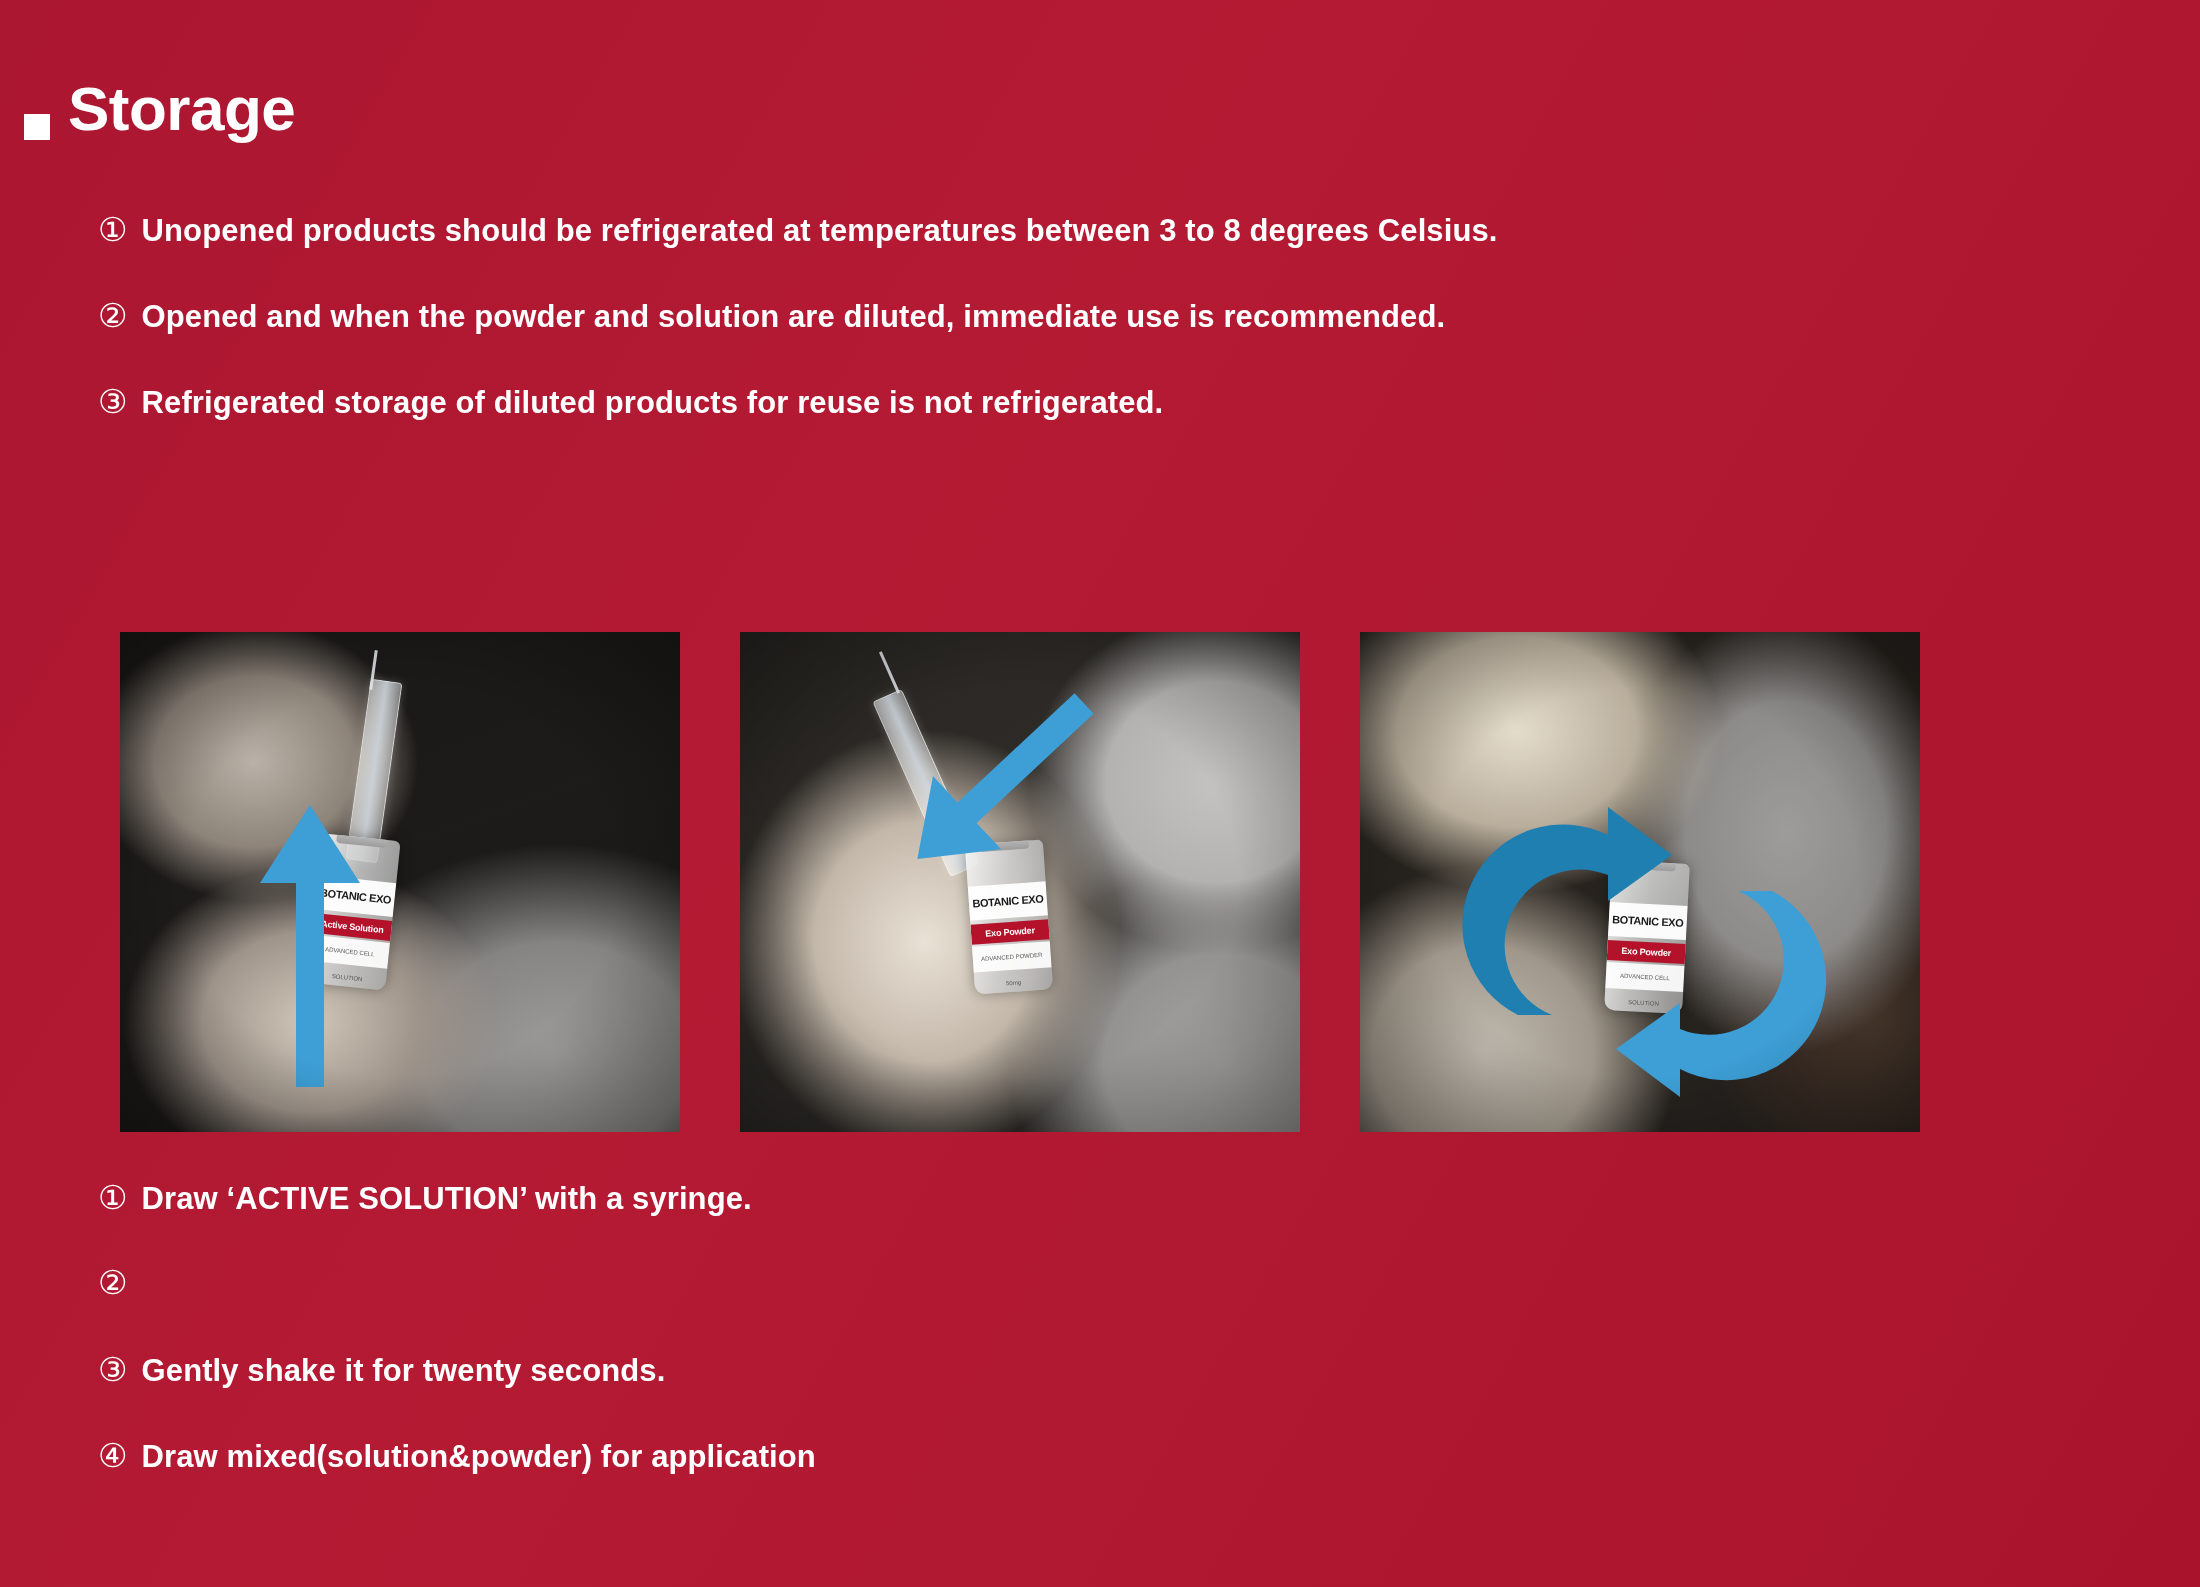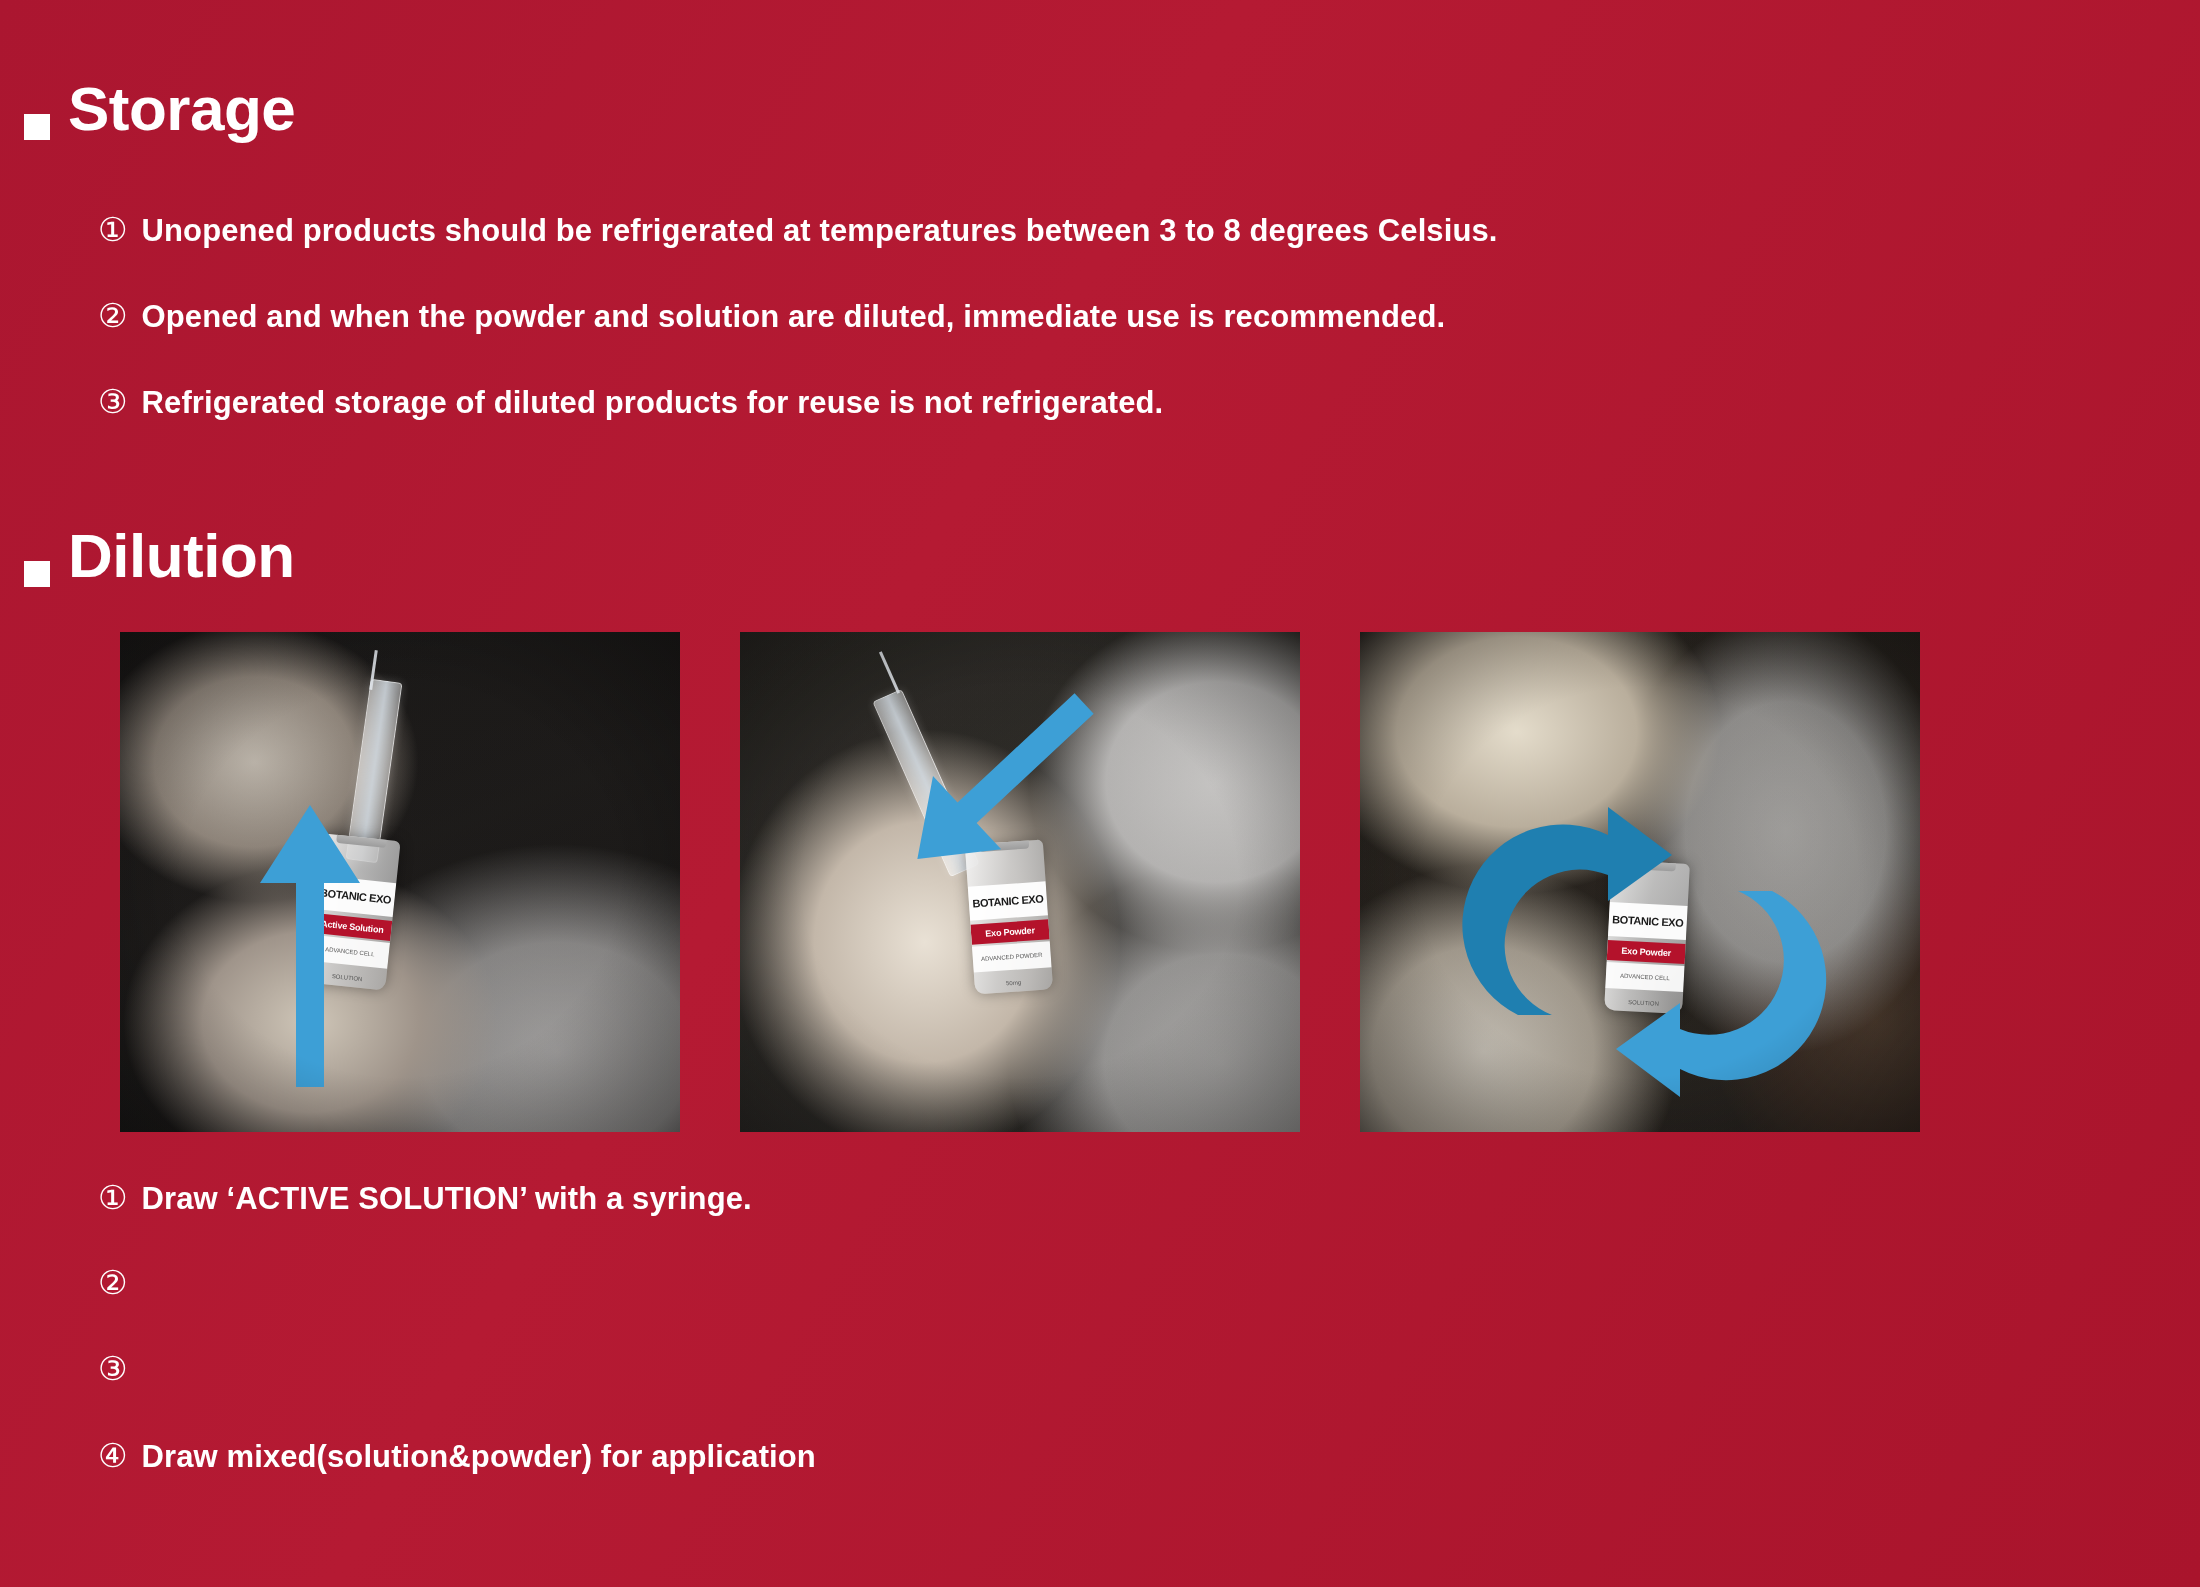--- a/index.html
+++ b/index.html
@@ -238,24 +238,20 @@
     <div class="list-item">
       <span class="circle-num">②</span>
       <span class="list-text">Opened and when the powder and solution are diluted, immediate use is recommended.</span>
     </div>
     <div class="list-item">
       <span class="circle-num">③</span>
       <span class="list-text">Refrigerated storage of diluted products for reuse is not refrigerated.</span>
     </div>
   </div>
 
-  <div class="section-heading" id="dilution-heading">
-    <span class="bullet-square"></span>
-    <span class="section-title">Dilution</span>
-  </div>
 
   <div id="photo-row">
 
     <div class="photo photo-1">
       <div class="syringe p1-syringe"></div>
       <div class="needle p1-needle"></div>
       <div class="vial p1-vial">
         <div class="cap"></div>
         <div class="label-top">BOTANIC EXO</div>
         <div class="label-red">Active Solution</div>
@@ -302,20 +298,21 @@
   <div class="numbered-list" id="dilution-list">
     <div class="list-item">
       <span class="circle-num">①</span>
       <span class="list-text">Draw ‘ACTIVE SOLUTION’ with a syringe.</span>
     </div>
     <div class="list-item">
       <span class="circle-num">②</span>
     </div>
     <div class="list-item">
       <span class="circle-num">③</span>
+      <span class="list-text">Gently shake it for twenty seconds.</span>
     </div>
     <div class="list-item">
       <span class="circle-num">④</span>
       <span class="list-text">Draw mixed(solution&amp;powder) for application</span>
     </div>
   </div>
 
 </div>
 
 </body></html>

